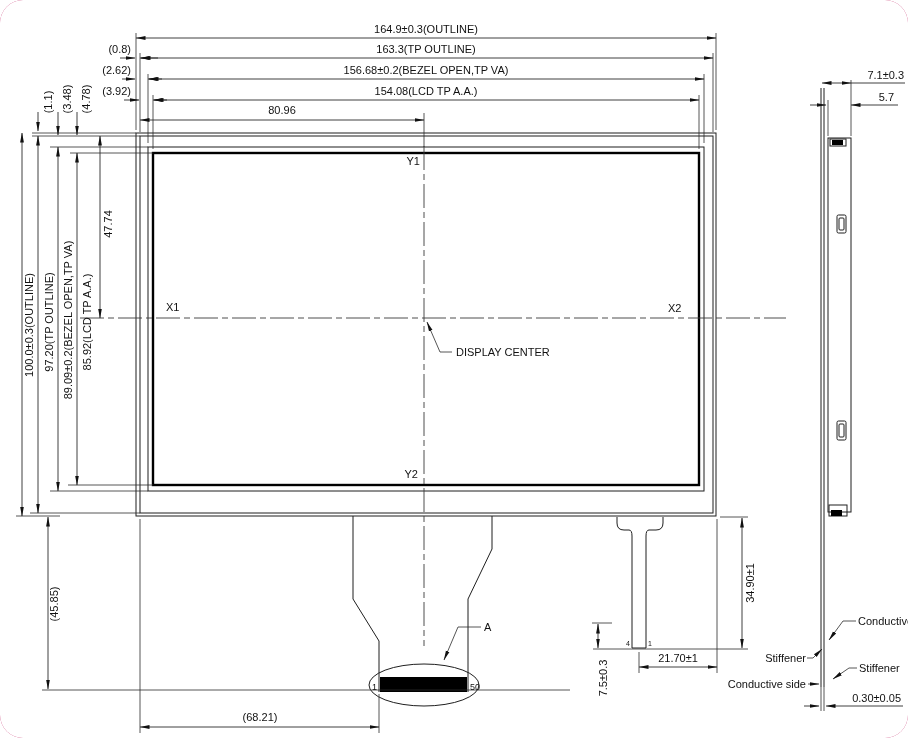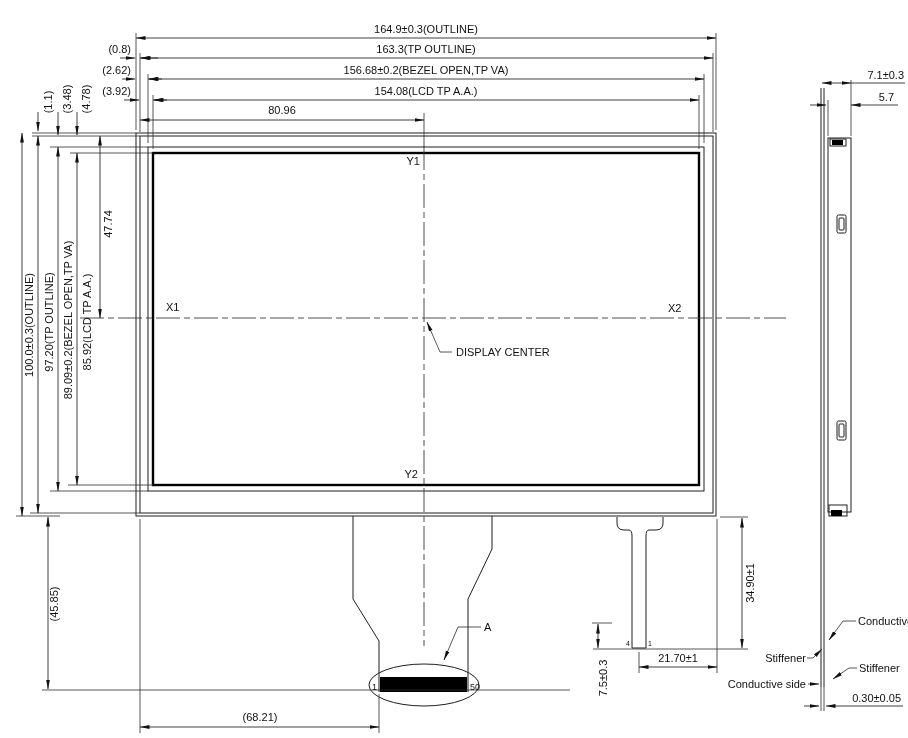--- a/index.html
+++ b/index.html
@@ -1,16 +1,16 @@
 <!DOCTYPE html>
 <html><head>
 <meta charset="utf-8">
 <style>
   html,body{margin:0;padding:0;background:#fff;}
-  .page{position:relative;width:908px;height:738px;background:#be185d;overflow:hidden;}
+  .page{position:relative;width:908px;height:738px;background:#be185d;overflow:hidden;border-radius:23px;}
   svg text{font-family:"Liberation Sans","DejaVu Sans",sans-serif;font-size:11px;fill:#111;}
   .f9{font-size:9px}
   .f7{font-size:7px}
   .o{stroke:#1f1f1f;stroke-width:1;fill:none}
   .tk{stroke:#000;stroke-width:2.4;fill:none}
   .d{stroke:#2b2b2b;stroke-width:0.9;fill:none}
   .e{stroke:#2b2b2b;stroke-width:0.8;fill:none}
   .cl{stroke:#3a3a3a;stroke-width:0.9;fill:none;stroke-dasharray:24 4 6 4}
   .blk{fill:#000;stroke:none}
 </style>

